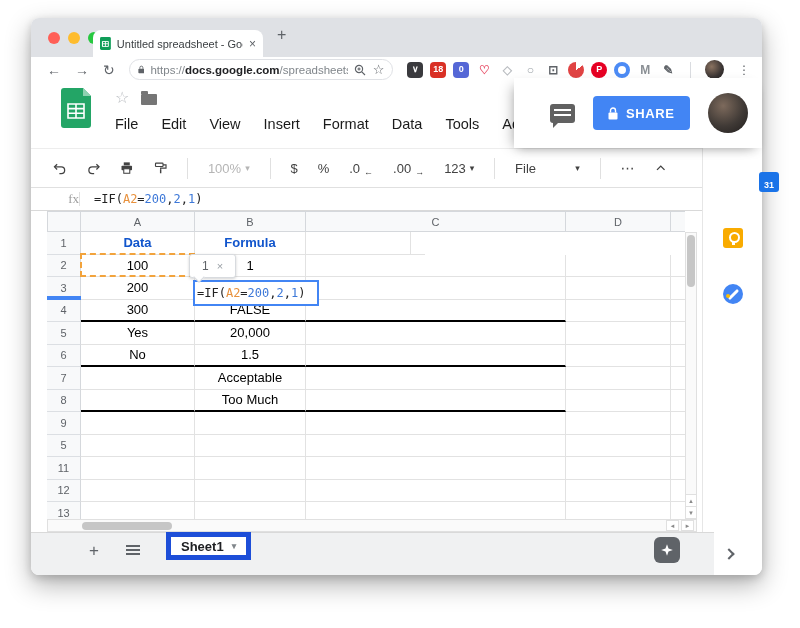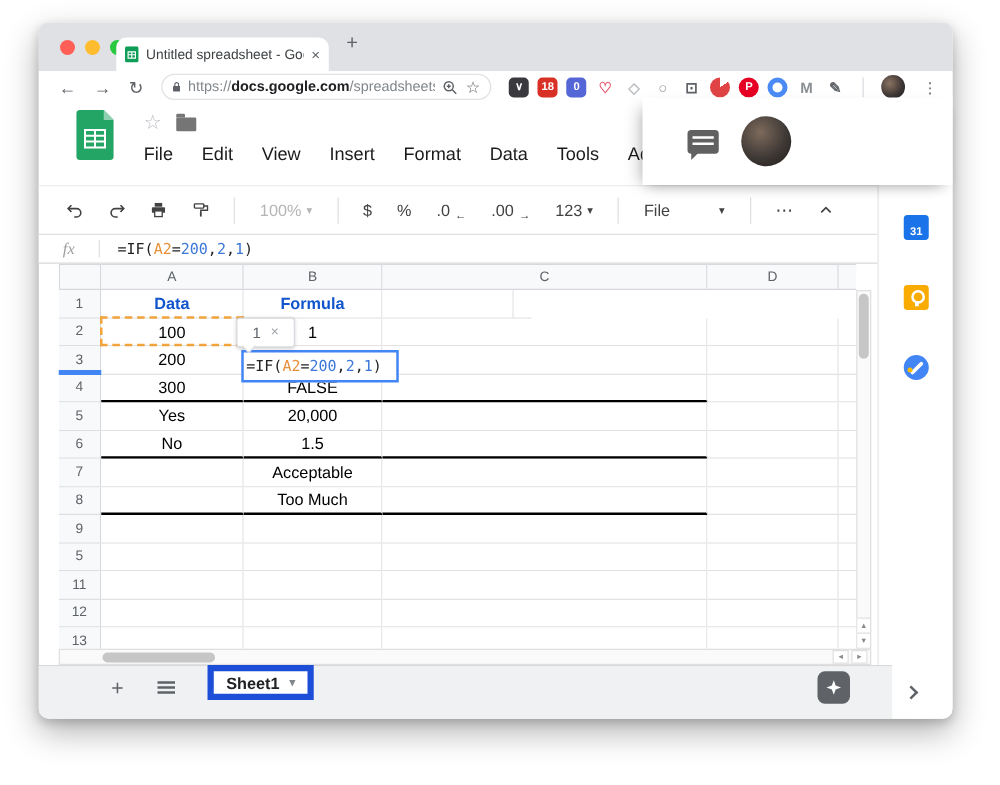--- a/index.html
+++ b/index.html
@@ -76,21 +76,21 @@
   .ttext { font-size:13px; color:#424242; display:flex; align-items:center; gap:4px; }
   .tdis  { color:#b5b5b5; }
   .caret { font-size:9px; color:inherit; }
   .decsub { font-size:9px; position:relative; top:4px; }
   .tmore { font-size:14px; color:#424242; }
   .tcollapse { margin-left:auto; margin-right:24px; }
 
   
   .fbar { position:absolute; left:0; top:170px; width:671px; height:23px; background:#fff;
           border-bottom:1px solid #d9d9d9; display:flex; align-items:center; }
-  .fx { width:48px; text-align:center; font-style:italic; font-size:13px; color:#9e9e9e;
+  .fx { width:48px; text-align:right; font-size:13px; color:#9e9e9e;
         font-family:"Liberation Serif", serif; }
   .fsep { width:1px; height:14px; background:#e0e0e0; }
   .ftext { padding-left:14px; font-family:"DejaVu Sans Mono", monospace; font-size:12px; }
   .tok-k { color:#222; } .tok-o { color:#e8913d;margin-top:32px; } .tok-b { color:#3d78d8; }
 
   
   .grid { position:absolute; left:16px; top:193px; width:650px; height:308px; overflow:hidden; }
   .chrow, .grow { display:flex; }
   .corner { width:34px; height:21px; background:#f8f9fa; border:1px solid #d5d8dc; border-width:1px 1px 1px 1px; }
   .ch { height:21px; background:#f8f9fa; border-right:1px solid #d5d8dc; border-bottom:1px solid #d5d8dc;
@@ -149,21 +149,21 @@
   .explore { position:absolute; left:623px; top:4px; width:26px; height:26px; background:#5f6368;
              border-radius:6px; display:flex; align-items:center; justify-content:center; }
 
   
   .sidepanel { position:absolute; left:671px; top:130px; width:60px; height:384px; background:#fff;
                border-left:1px solid #e6e6e6; }
   .panel-bottom { position:absolute; left:683px; top:514px; width:48px; height:43px; background:#fff;
                   border-radius:0 0 8px 0; }
   .pic { position:absolute; left:20px; width:20px; height:20px; }
   .cal { top:24px; background:#1a73e8; border-radius:3px; color:#fff; font-size:9px; font-weight:700;
-         display:flex; align-items:flex-end; justify-content:center; padding-bottom:2px; }
+         display:flex; align-items:flex-end; justify-content:center; padding-bottom:2px;margin-left:36px; }
   .keep { top:80px; background:#f9ab00; border-radius:3px; position:absolute; overflow:hidden; }
   .keep:before { content:""; position:absolute; left:6px; top:4px; width:7px; height:7px;
                  border:2px solid #fff; border-radius:50%; }
   .keep:after { content:""; position:absolute; left:9px; top:13px; width:3px; height:4px; background:#fff; }
   .tasks { top:136px; background:#4285f4; border-radius:50%; position:absolute; }
   .tasks:before { content:""; position:absolute; left:4px; top:9px; width:13px; height:3px;
                   background:#fff; border-radius:2px; transform:rotate(-45deg); }
   .tasks:after { content:""; position:absolute; left:3px; top:10px; width:4px; height:4px;
                  background:#fbbc04; border-radius:50%; }
   .pchev { position:absolute; left:23px; top:394px; width:8px; height:8px;
@@ -245,20 +245,27 @@
       <span class="menu-item">Insert</span>
       <span class="menu-item">Format</span>
       <span class="menu-item">Data</span>
       <span class="menu-item">Tools</span>
       <span class="menu-item">Add-ons</span>
     </div>
   </div>
 
   <div class="overlay-card">
     <div class="comment-ic"></div>
+    <button class="share-btn">
+      <svg width="10" height="13" viewBox="0 0 10 13">
+          <rect x="0.5" y="5.5" width="9" height="7" rx="1" fill="#fff"></rect>
+          <path d="M2.5 5.5 V3.5 a2.5 2.5 0 0 1 5 0 v2" stroke="#fff" stroke-width="1.4" fill="none"></path>
+        </svg>
+      <span>SHARE</span>
+    </button>
     <div class="avatar-lg"></div>
   </div>
 
   <div class="toolbar">
     <svg class="tico" viewBox="0 0 18 18">
         <path d="M5.5 4 L2 7.5 L5.5 11" stroke="#424242" stroke-width="1.7" fill="none"></path>
         <path d="M2.5 7.5 H11 a4.5 4.5 0 0 1 0 9 H8.5" stroke="#424242" stroke-width="1.7" fill="none"></path>
       </svg>
     <svg class="tico" viewBox="0 0 18 18" style="transform:scaleX(-1)">
         <path d="M5.5 4 L2 7.5 L5.5 11" stroke="#424242" stroke-width="1.7" fill="none"></path>

